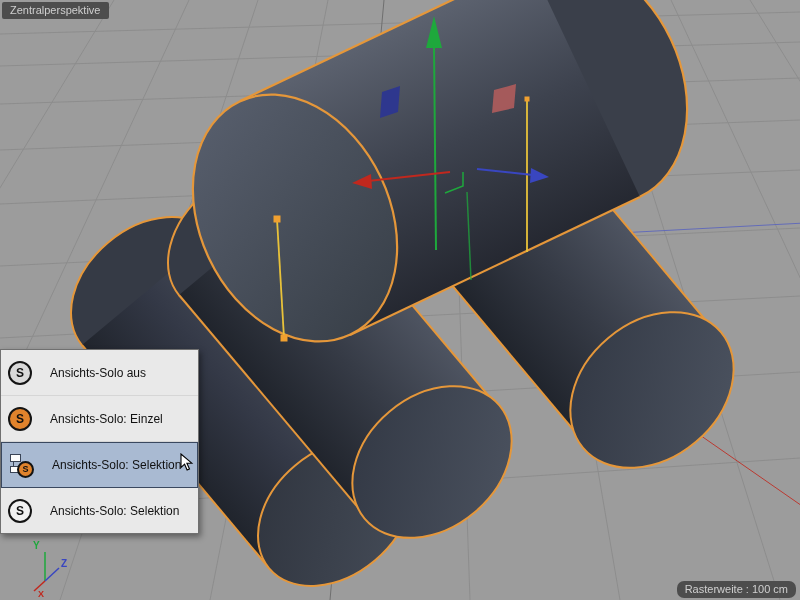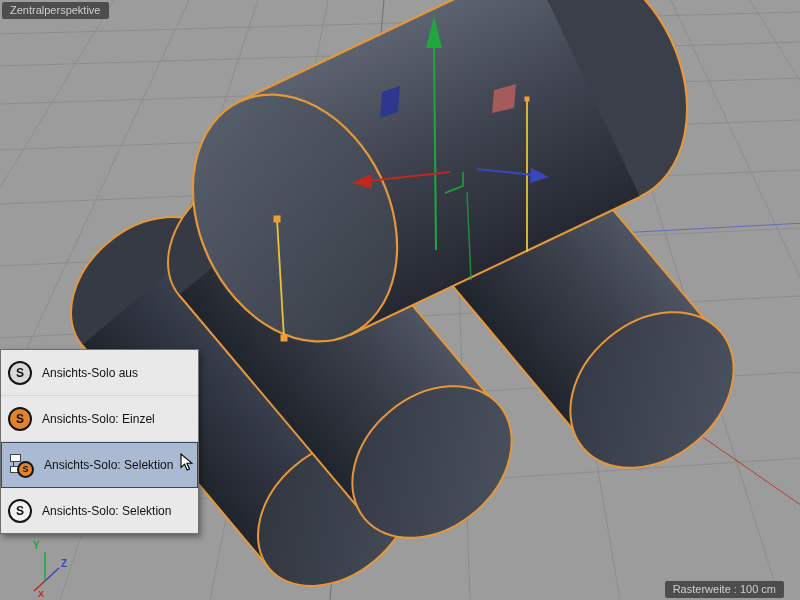--- a/index.html
+++ b/index.html
@@ -2,21 +2,21 @@
 <html><head>
 <meta charset="utf-8">
 <style>
   html,body{margin:0;padding:0;}
   body{width:800px;height:600px;overflow:hidden;background:#9c9c9c;font-family:"Liberation Sans",sans-serif;}
   .stage{position:relative;width:800px;height:600px;}
   .scene{position:absolute;left:0;top:0;}
   .badge{position:absolute;background:#4d4d4d;color:#cfcfcf;font-size:11px;
          padding:2px 8px 3px 8px;border-radius:2px;white-space:nowrap;}
   .badge-tl{left:2px;top:2px;}
-  .badge-br{right:16px;bottom:2px;}
+  .badge-br{right:4px;bottom:2px;border-radius:7px;}
   .menu{position:absolute;left:0;top:349px;width:197px;background:#e9e9e9;
         border:1px solid #707070;box-shadow:2px 3px 6px rgba(0,0,0,.4);}
   .menu-item{display:flex;align-items:center;gap:10px;height:45px;padding-left:7px;
              font-size:12px;color:#111;border-bottom:1px solid #d6d6d6;cursor:default;position:relative;}
   .menu-item:last-child{border-bottom:none;}
   .menu-item.hl{background:#a9bad2;outline:1px solid #3a485f;outline-offset:-1px;}
   .circle{box-sizing:border-box;width:24px;height:24px;border-radius:50%;
           border:2.5px solid #141414;display:flex;align-items:center;justify-content:center;
           font-weight:bold;font-size:12px;color:#101010;flex:0 0 auto;}
   .c-off{background:#d9d9d9;}
@@ -24,21 +24,21 @@
   .c-sel{background:#f1f1f1;}
   .hier{position:relative;width:26px;height:26px;flex:0 0 auto;}
   .hier .hr{position:absolute;background:#fdfdfd;border:1px solid #3a4456;}
   .hier .hr1{left:2px;top:2px;width:9px;height:6px;}
   .hier .hr2{left:2px;top:14px;width:7px;height:5px;}
   .hier .hline{position:absolute;left:5px;top:10px;width:1px;height:4px;background:#3a4456;}
   .hier .mini{position:absolute;right:0;bottom:0;box-sizing:border-box;width:17px;height:17px;
               border-radius:50%;background:#e0832c;border:2px solid #141414;
               display:flex;align-items:center;justify-content:center;font-size:9px;font-weight:bold;color:#101010;}
   .cursor{position:absolute;left:180px;top:453px;z-index:20;}
-  .lbl{white-space:nowrap;}
+  .lbl{white-space:nowrap;margin-left:8px;}
 </style>
 </head>
 <body>
 
 <div class="stage">
 
   <svg class="scene" width="800" height="600" viewBox="0 0 800 600">
     <defs>
       <linearGradient id="gBig" gradientUnits="userSpaceOnUse" x1="385" y1="32" x2="495" y2="266">
         <stop offset="0" stop-color="#5c626f"></stop>

